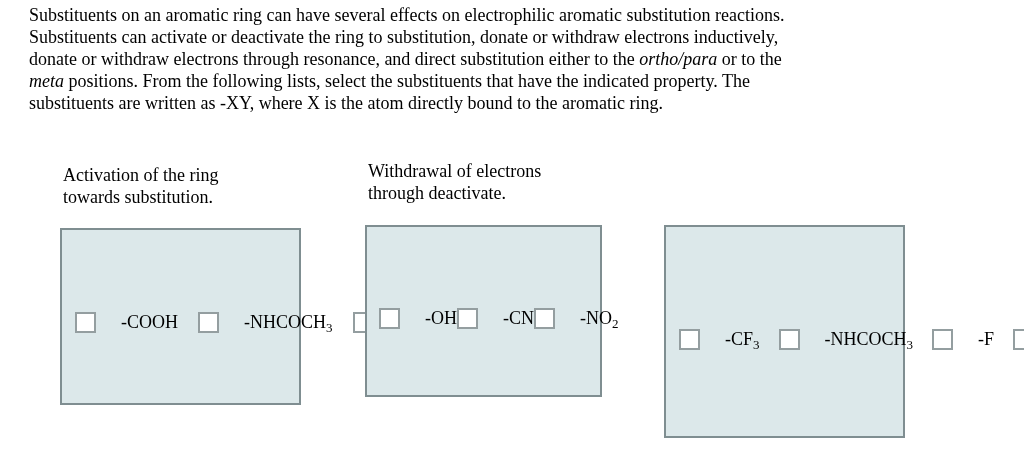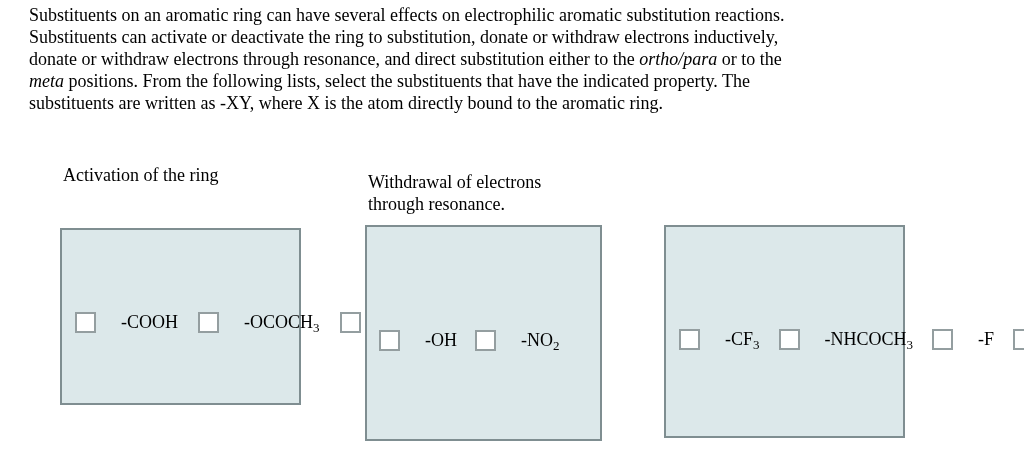--- a/index.html
+++ b/index.html
@@ -21,32 +21,32 @@
     font-size: 18px;
     line-height: 22px;
   }
   .heading {
     position: absolute;
     font-size: 18px;
     line-height: 22px;
   }
   .hline { display: block; }
   #h1 { left: 63px;  top: 164px; }
-  #h2 { left: 368px; top: 171px; }
+  #h2 { left: 368px; top: 160px; }
   #h3 { left: 663px; top: 156px; }
   .box {
     position: absolute;
     background: var(--box-fill, #dce8ea);
     border: 2px solid var(--box-border, #7f8e91);
     box-sizing: border-box;
     display: flex;
     flex-direction: row;
   }
   #box1 { left: 60px;  top: 228px; width: 241px; height: 177px; padding: 11px 0 0 13px; gap: 20px; }
-  #box2 { left: 365px; top: 225px; width: 237px; height: 216px; padding: 14px 0 0 12px; gap: 18px; }
+  #box2 { left: 365px; top: 225px; width: 237px; height: 172px; padding: 14px 0 0 12px; }
   #box3 { left: 664px; top: 225px; width: 241px; height: 213px; padding: 16px 13px 0 13px; gap: 19px; }
   .row {
     display: flex;
     align-items: center;
     gap: 25px;
     cursor: default;
   }
   .cb {
     width: 17px;
     height: 17px;
@@ -69,51 +69,52 @@
 </style>
 </head>
 <body>
 
 <div class="canvas">
 
   <p class="intro"><span>Substituents on an aromatic ring can have several effects on electrophilic aromatic substitution reactions.</span><br><span>Substituents can activate or deactivate the ring to substitution, donate or withdraw electrons inductively,</span><br><span>donate or withdraw electrons through resonance, and direct substitution either to the </span><i>ortho/para</i><span> or to the</span><br><i>meta</i><span> positions. From the following lists, select the substituents that have the indicated property. The</span><br><span>substituents are written as -XY, where X is the atom directly bound to the aromatic ring.</span></p>
 
   <div class="heading" id="h1">
       <span class="hline"><i></i><span>Activation of the ring</span></span>
+      <span class="hline">towards substitution.</span>
     </div>
 
   <div class="heading" id="h2">
       <span class="hline"><i></i><span>Withdrawal of electrons</span></span>
-      <span class="hline">through resonance.</span>
+      <span class="hline">through deactivate.</span>
     </div>
 
 
   <div class="box" id="box1">
     <div class="row">
       <span class="cb"></span>
       <span class="lbl"><span>-COOH</span><sub class="s"></sub><span></span></span>
-    </div>
-    <div class="row">
-      <span class="cb"></span>
-      <span class="lbl"><span>-OCOCH</span><sub class="s">3</sub><span></span></span>
     </div>
     <div class="row">
       <span class="cb"></span>
       <span class="lbl"><span>-NHCOCH</span><sub class="s">3</sub><span></span></span>
     </div>
     <div class="row">
       <span class="cb"></span>
       <span class="lbl"><span>-SO</span><sub class="s">3</sub><span>H</span></span>
     </div>
   </div>
 
   <div class="box" id="box2">
     <div class="row">
       <span class="cb"></span>
       <span class="lbl"><span>-OH</span><sub class="s"></sub><span></span></span>
+    </div>
+    <div class="row">
+      <span class="cb"></span>
+      <span class="lbl"><span>-CN</span><sub class="s"></sub><span></span></span>
     </div>
     <div class="row">
       <span class="cb"></span>
       <span class="lbl"><span>-NO</span><sub class="s">2</sub><span></span></span>
     </div>
   </div>
 
   <div class="box" id="box3">
     <div class="row">
       <span class="cb"></span>

